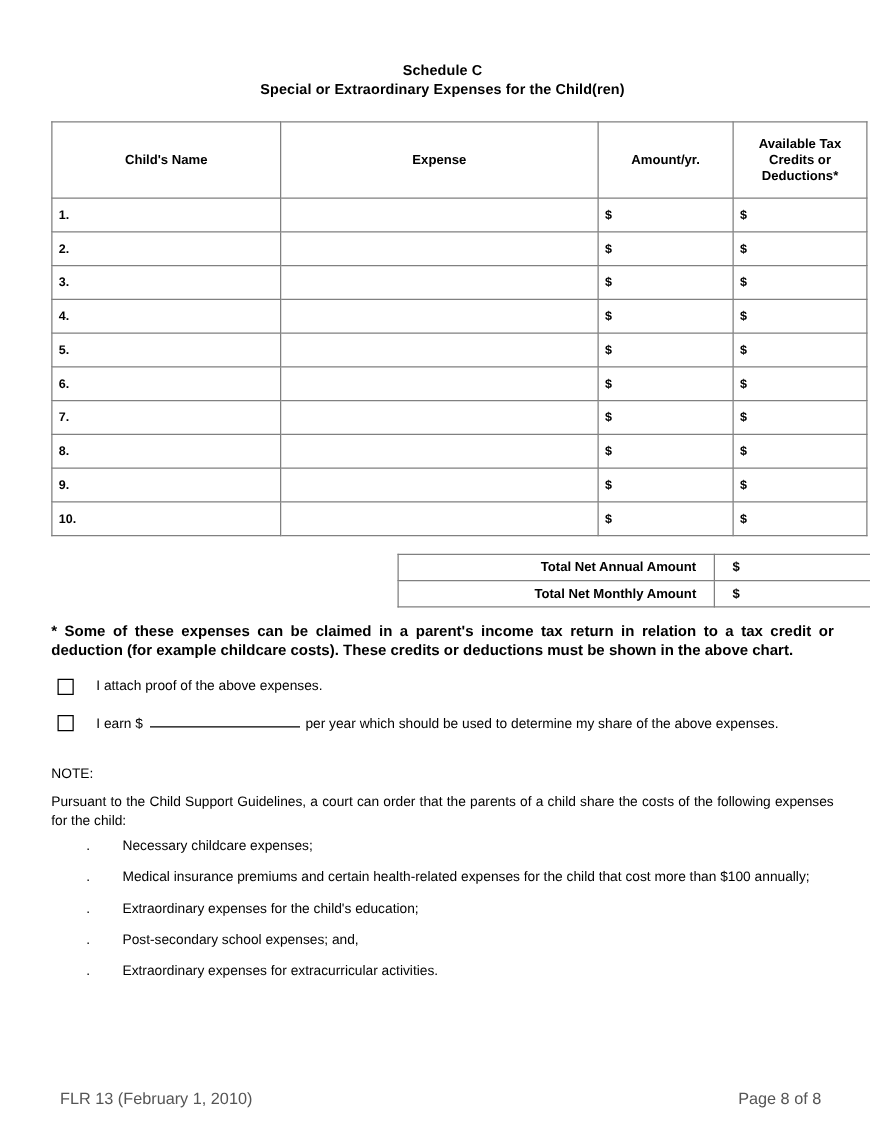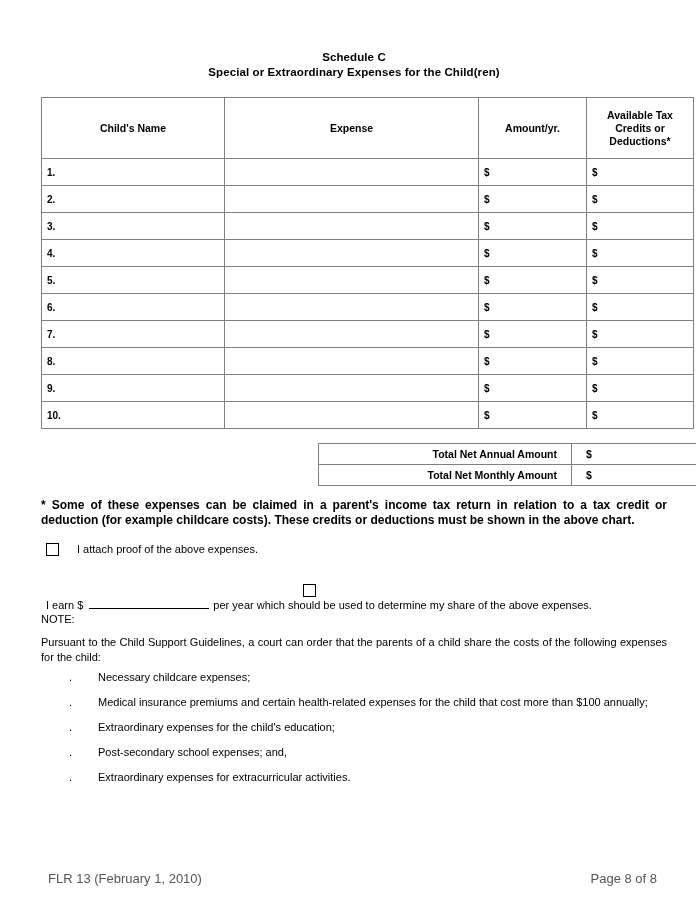--- a/index.html
+++ b/index.html
@@ -117,21 +117,21 @@
   
   .checkbox-row {
     position: absolute;
     left: 46px;
     display: flex;
     align-items: center;
     font-size: 11px;
     line-height: 14px;
   }
   .checkbox-row.row-1 { top: 542px; }
-  .checkbox-row.row-2 { top: 584px; flex-direction: column; }
+  .checkbox-row.row-2 { top: 570px; }
   .checkbox-box {
     width: 11px;
     height: 11px;
     border: 1px solid #000000;
     background: #ffffff;
     flex: 0 0 auto;
     margin-right: 18px;
   }
   .checkbox-text { white-space: nowrap; }
   .blank-line {

